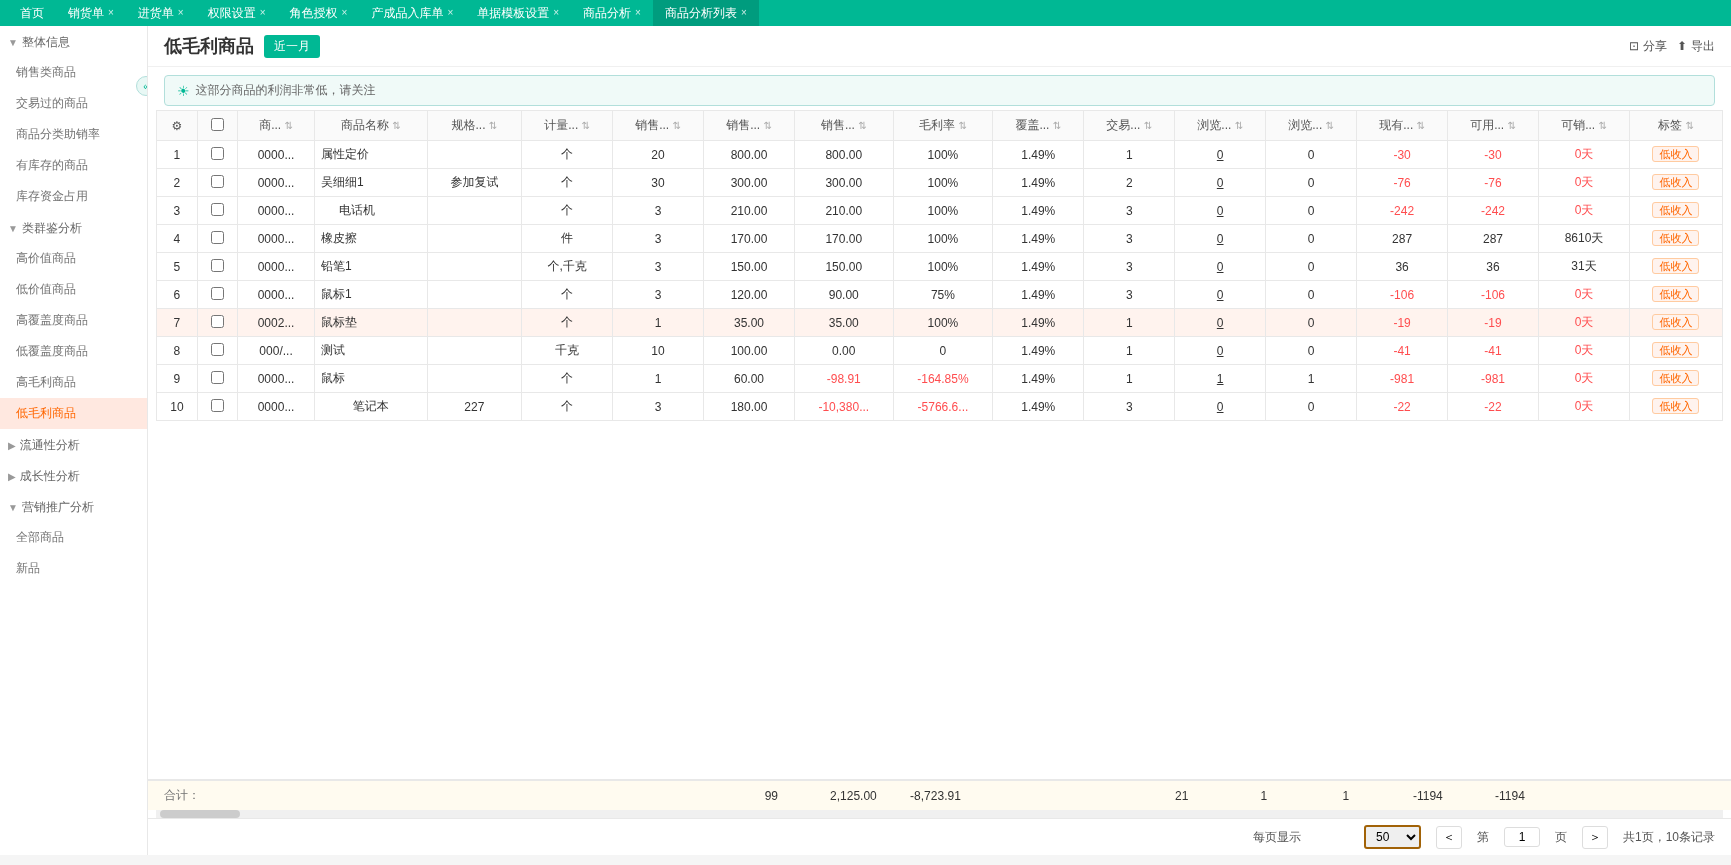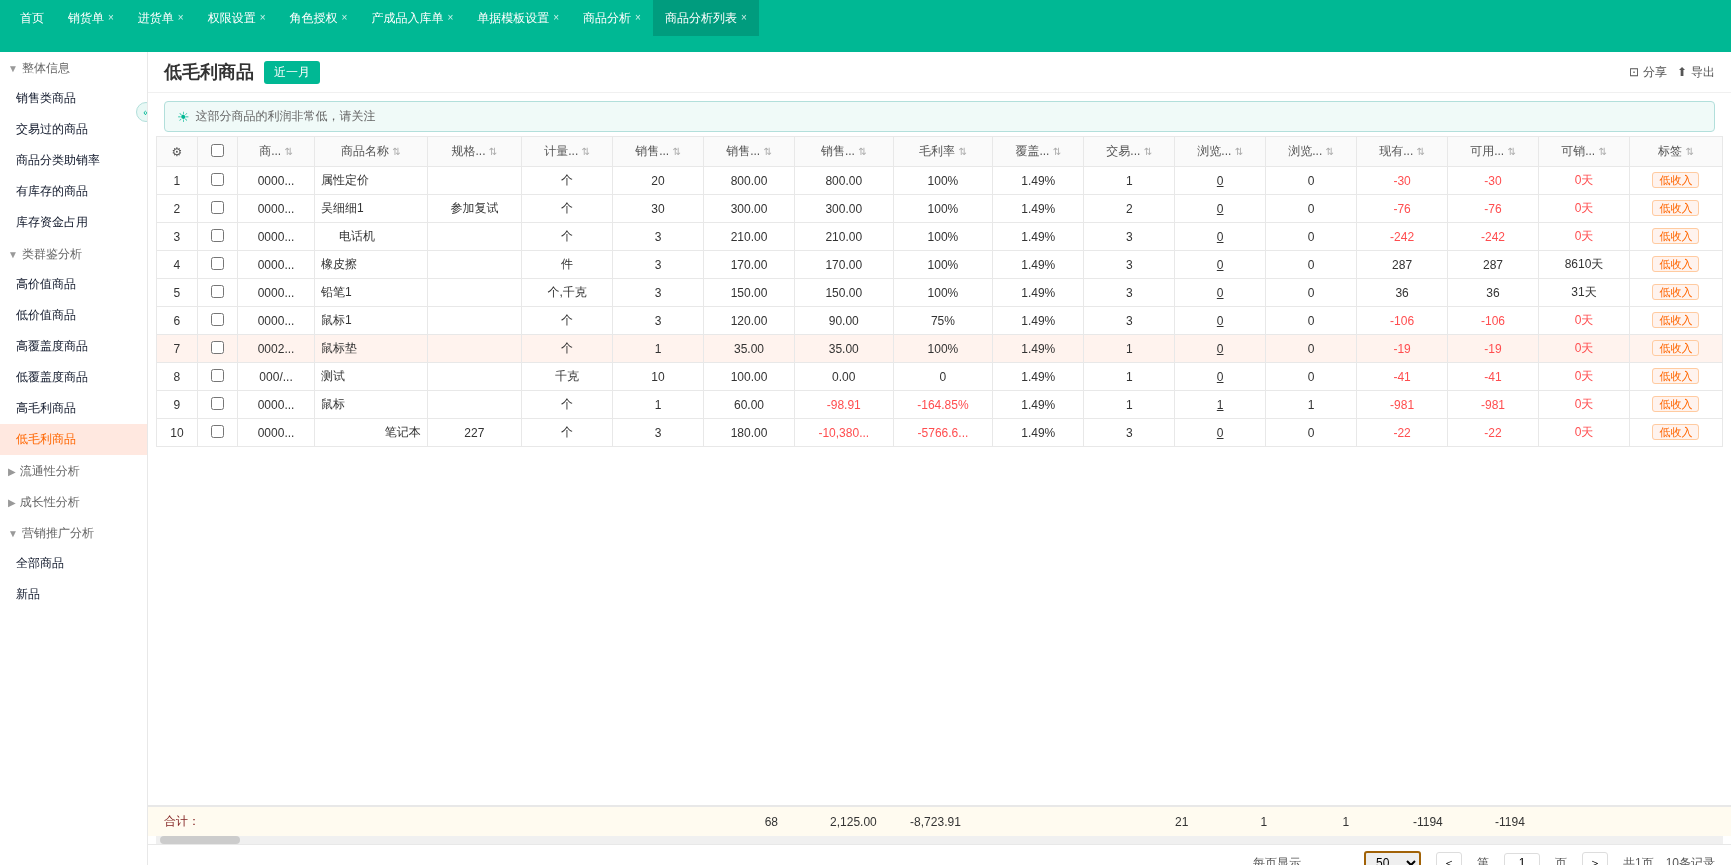--- a/index.html
+++ b/index.html
@@ -2,21 +2,22 @@
 <html><head>
   <meta charset="utf-8">
   <style>
     * { box-sizing: border-box; margin: 0; padding: 0; font-family: 'Microsoft YaHei', Arial, sans-serif; font-size: 12px; }
     body { background: #f5f5f5; overflow: hidden; }
 
     
     .top-nav {
       background: #00b894;
       display: flex;
-      height: 52px;
+      align-items: center;
+      height: 26px;
       padding: 0 8px;
       color: #fff;
     }
     .nav-item {
       padding: 0 12px;
       height: 36px;
       line-height: 36px;
       cursor: pointer;
       white-space: nowrap;
       display: flex;
@@ -46,21 +47,21 @@
       align-items: center;
       padding: 8px 8px 6px 8px;
       color: #666;
       font-size: 12px;
       cursor: pointer;
     }
     .sidebar-group-header .arrow { margin-right: 4px; font-size: 10px; color: #999; }
     .sidebar-item {
       padding: 7px 8px 7px 16px;
       cursor: pointer;
-      color: #0f172a;
+      color: #737373;
       font-size: 12px;
       white-space: nowrap;
     }
     .sidebar-item.active { background: #ffe8e0; color: #ff6600; }
     .sidebar-collapse-btn {
       position: absolute;
       top: 50px;
       left: 136px;
       background: #e8f8f5;
       border: 1px solid #b2dfdb;
@@ -198,21 +199,21 @@
     .table-footer {
       background: #fffbf0;
       border-top: 2px solid #e8e8e8;
       display: flex;
       align-items: center;
       padding: 6px 16px;
       flex-shrink: 0;
       gap: 20px;
       font-size: 12px;
     }
-    .footer-label { color: #7f1d1d; }
+    .footer-label { color: #737373; }
     .footer-values {
       display: flex;
       gap: 0;
       flex: 1;
     }
     .footer-cell {
       flex: 1;
       text-align: center;
       color: #333;
       min-width: 60px;
@@ -579,21 +580,21 @@
     <td>1</td>
     <td class="red-text">-981</td>
     <td class="red-text">-981</td>
     <td class="red-text">0天</td>
     <td><span class="tag-low">低收入</span></td>
   </tr>
             <tr>
     <td>10</td>
     <td><input type="checkbox" style=""></td>
     <td>0000...</td>
-    <td style="text-align:right;">笔记本</td>
+    <td style="text-align:center;">笔记本</td>
     <td>227</td>
     <td>个</td>
     <td>3</td>
     <td>180.00</td>
     <td class="red-text">-10,380...</td>
     <td class="red-text">-5766.6...</td>
     <td>1.49%</td>
     <td>3</td>
     <td class="link-cell">0</td>
     <td>0</td>
@@ -608,21 +609,21 @@
 
     <div class="table-footer">
       <span class="footer-label">合计：</span>
       <div class="footer-values">
         <span class="footer-cell" style="min-width:30px;"></span>
         <span class="footer-cell" style="min-width:24px;"></span>
         <span class="footer-cell" style="min-width:60px;"></span>
         <span class="footer-cell" style="min-width:100px;"></span>
         <span class="footer-cell" style="min-width:40px;"></span>
         <span class="footer-cell" style="min-width:40px;"></span>
-        <span class="footer-cell">68</span>
+        <span class="footer-cell">99</span>
         <span class="footer-cell">2,125.00</span>
         <span class="footer-cell">-8,723.91</span>
         <span class="footer-cell"></span>
         <span class="footer-cell"></span>
         <span class="footer-cell">21</span>
         <span class="footer-cell">1</span>
         <span class="footer-cell">1</span>
         <span class="footer-cell">-1194</span>
         <span class="footer-cell">-1194</span>
         <span class="footer-cell"></span>

